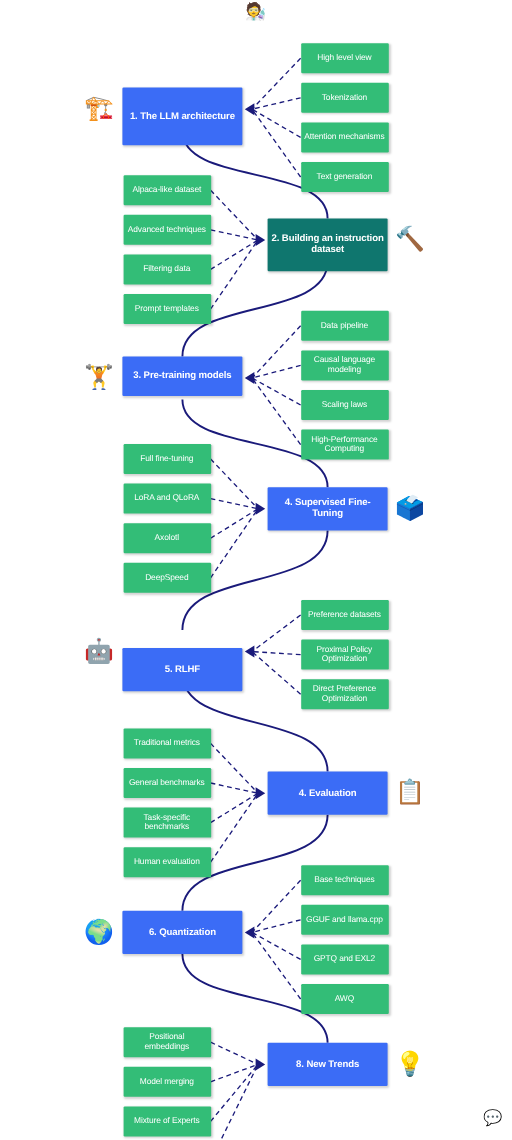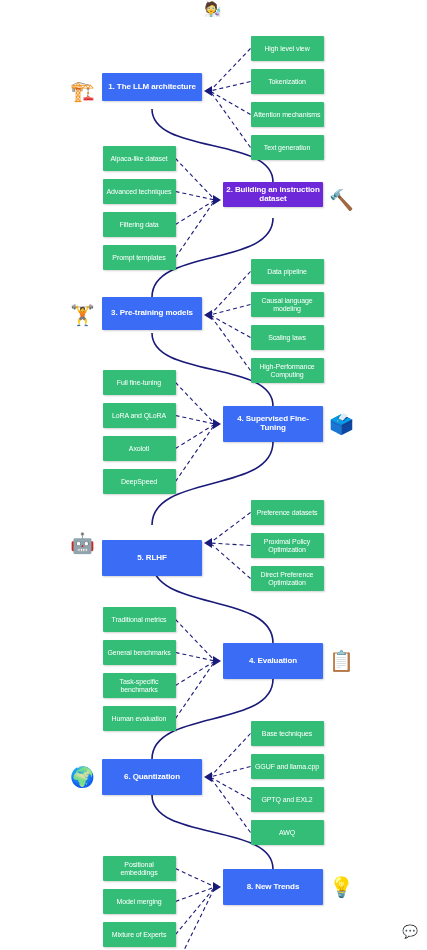--- a/index.html
+++ b/index.html
@@ -114,37 +114,37 @@
       <path d="M 152 109 C 152 154.625, 273 136.375, 273 182" fill="none" stroke="#1a1a7a" stroke-width="1.6"></path>
       <path d="M 273 218 C 273 267.375, 152 247.625, 152 297" fill="none" stroke="#1a1a7a" stroke-width="1.6"></path>
       <path d="M 152 333 C 152 378.625, 273 360.375, 273 406" fill="none" stroke="#1a1a7a" stroke-width="1.6"></path>
       <path d="M 273 442 C 273 493.875, 152 473.125, 152 525" fill="none" stroke="#1a1a7a" stroke-width="1.6"></path>
       <path d="M 152 561 C 152 612.25, 273 591.75, 273 643" fill="none" stroke="#1a1a7a" stroke-width="1.6"></path>
       <path d="M 273 679 C 273 729, 152 709, 152 759" fill="none" stroke="#1a1a7a" stroke-width="1.6"></path>
       <path d="M 152 795 C 152 841.25, 273 822.75, 273 869" fill="none" stroke="#1a1a7a" stroke-width="1.6"></path>
     </svg>
 
   <div id="nodes">
-      <div class="node main-node" style="left: 102px; top: 73px; width: 100px; height: 28px; background: rgb(59, 108, 246);">
+      <div class="node main-node" style="left: 102px; top: 73px; width: 100px; height: 48px; background: rgb(59, 108, 246);">
         <span>1. The LLM architecture</span>
       </div>
       <div class="emoji-icon" style="left: 70px; top: 78px; width: 26px; height: 26px;">🏗️</div>
       <div class="node leaf-node" style="left: 250.5px; top: 36px; width: 73px; height: 25px; background: rgb(51, 189, 119);">
         <span>High level view</span>
       </div>
       <div class="node leaf-node" style="left: 250.5px; top: 69px; width: 73px; height: 25px; background: rgb(51, 189, 119);">
         <span>Tokenization</span>
       </div>
       <div class="node leaf-node" style="left: 250.5px; top: 102px; width: 73px; height: 25px; background: rgb(51, 189, 119);">
         <span>Attention mechanisms</span>
       </div>
       <div class="node leaf-node" style="left: 250.5px; top: 135px; width: 73px; height: 25px; background: rgb(51, 189, 119);">
         <span>Text generation</span>
       </div>
-      <div class="node main-node" style="left: 223px; top: 182px; width: 100px; height: 25px; background: #6d28d9;">
+      <div class="node main-node" style="left: 223px; top: 182px; width: 100px; height: 44px; background: #0f766e;">
         <span>2. Building an instruction dataset</span>
       </div>
       <div class="emoji-icon" style="left: 329px; top: 187px; width: 26px; height: 26px;">🔨</div>
       <div class="node leaf-node" style="left: 102.5px; top: 146px; width: 73px; height: 25px; background: rgb(51, 189, 119);">
         <span>Alpaca-like dataset</span>
       </div>
       <div class="node leaf-node" style="left: 102.5px; top: 179px; width: 73px; height: 25px; background: rgb(51, 189, 119);">
         <span>Advanced techniques</span>
       </div>
       <div class="node leaf-node" style="left: 102.5px; top: 212px; width: 73px; height: 25px; background: rgb(51, 189, 119);">

